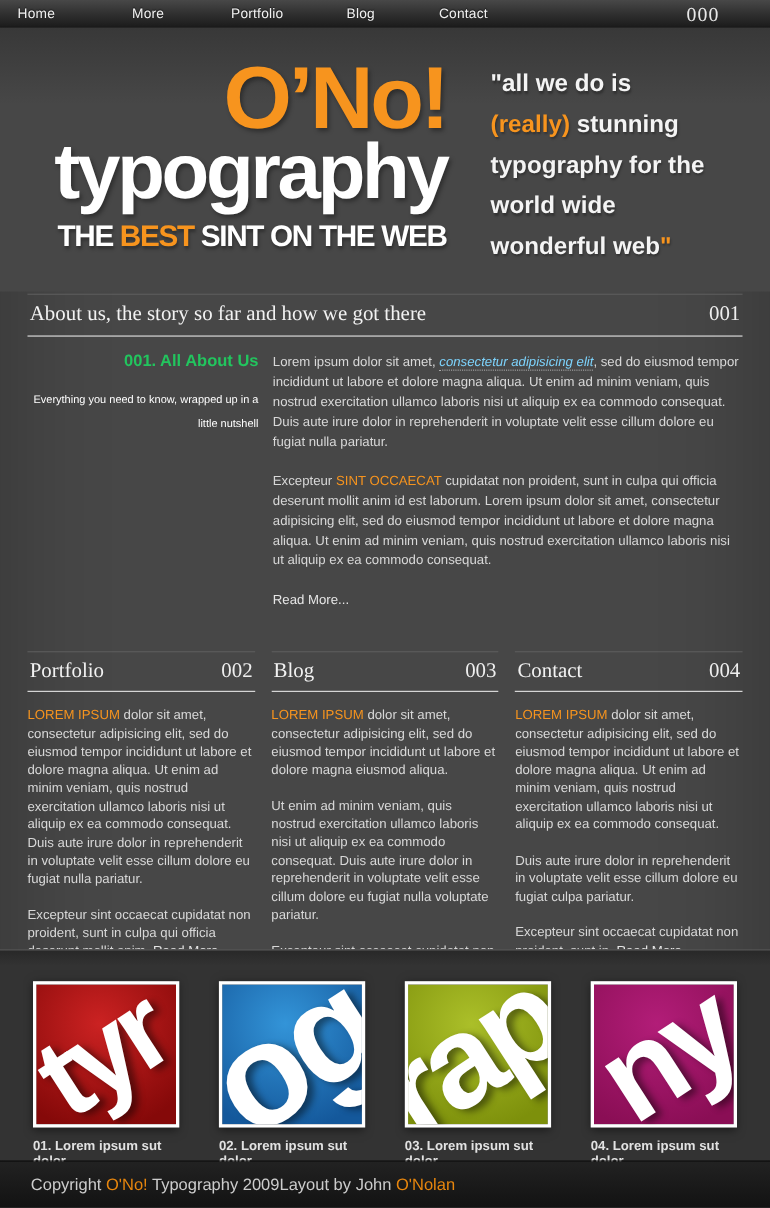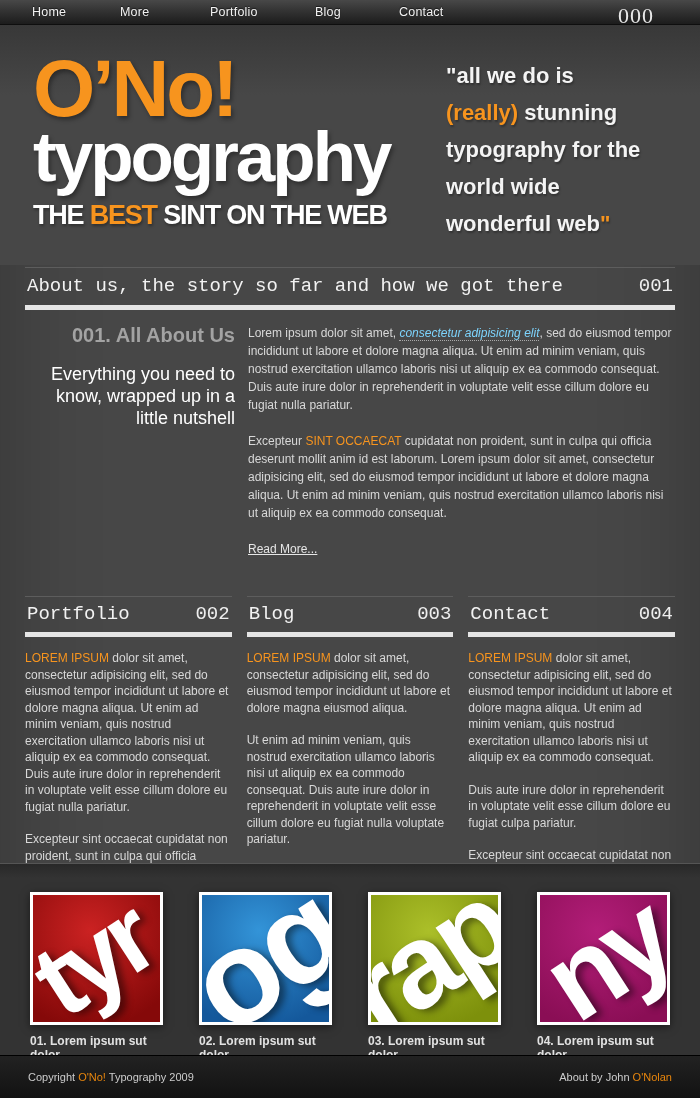--- a/index.html
+++ b/index.html
@@ -17,28 +17,28 @@
     background:linear-gradient(180deg,#484848 0%,#333333 45%,#1c1c1c 100%);
     border-bottom:1px solid #0e0e0e;
     z-index:5;
   }
   .nav-item {
     position:absolute; top:5px; font-size:12.5px; color:#f2f2f2; cursor:pointer;
     text-shadow:0 -1px 1px rgba(0,0,0,0.6); letter-spacing:0.2px;
   }
   .nav-num {
     position:absolute; top:3px; right:46px; font-family:"Liberation Serif", serif;
-    font-size:22px; color:#e8e8e8; letter-spacing:1px;
+    font-size:18px; color:#e8e8e8; letter-spacing:1px;
   }
   
   .header {
     position:relative; flex:0 0 240px; height:240px;
     background:linear-gradient(180deg,#383838 0%, #474747 70px);
   }
-  .logo { position:absolute; left:33px; top:28px; width:395px; text-align:left; }
+  .logo { position:absolute; left:11px; top:28px; width:395px; text-align:right; }
   .logo-top {
     font-size:80px; font-weight:bold; letter-spacing:-3px; line-height:72px;
     color:#F7941E; text-shadow:2px 3px 4px rgba(0,0,0,0.35);
   }
   .logo-main {
     font-size:71px; font-weight:bold; letter-spacing:-3px; line-height:60px;
     color:#ffffff; margin-top:2px; text-shadow:2px 3px 4px rgba(0,0,0,0.35);
   }
   .logo-tagline {
     margin-top:13px; font-size:27px; font-weight:bold; letter-spacing:-1.2px;
@@ -47,40 +47,40 @@
   .accent { color:#F7941E; }
   .quote {
     position:absolute; right:52px; top:32px; width:202px;
     font-size:22px; line-height:37px; color:#f4f4f4; font-weight:bold;
     text-shadow:1px 2px 2px rgba(0,0,0,0.3);
   }
   
   .content { flex:1 1 auto; overflow:hidden; padding:2px 25px 0; }
   .section-head {
     display:flex; justify-content:space-between; align-items:baseline;
-    border-top:1px solid #5d5d5d; border-bottom:5px solid #e5e5e5;
-    padding:7px 2px 8px; font-family:Liberation Mono, monospace;
+    border-top:1px solid #5d5d5d; border-bottom:1px solid #e5e5e5;
+    padding:7px 2px 8px; font-family:Liberation Serif, serif;
     font-size:19px; color:#f2f2f2;
   }
   .section-head .num { font-size:19px; color:#eeeeee; }
   .about-row { display:flex; gap:13px; margin-top:14px; }
   .about-aside { flex:0 0 210px; text-align:right; }
-  .aside-heading { color:#a3a3a3; font-weight:bold; font-size:20px; margin-bottom:16px; }
-  .aside-text { color:#ffffff; font-size:18px; line-height:22px; }
+  .aside-heading { color:#22c55e; font-weight:bold; font-size:15px; margin-bottom:16px; }
+  .aside-text { color:#ffffff; font-size:10px; line-height:22px; }
   .about-main { flex:1 1 auto; }
   .body-text { font-size:12px; line-height:18px; color:#d8d8d8; }
   .body-text p { margin-bottom:18px; }
   .cols .body-text { line-height:16.5px; }
   .cols .body-text p { margin-bottom:16px; }
   .lead { color:#F7941E; font-weight:normal; }
   .inline-link {
     color:#7dd3fc; font-style:italic; text-decoration:none;
     border-bottom:1px dotted #aaaaaa; cursor:pointer;
   }
-  .read-more { color:#e6e6e6; text-decoration:underline; cursor:pointer; }
+  .read-more { color:#e6e6e6; cursor:pointer; }
   .cols { display:flex; gap:15px; margin-top:20px; }
   .col { flex:1 1 0; min-width:0; }
   .col .section-head { font-size:19px; padding:6px 2px 7px; }
   .col-text { margin-top:13px; }
   
   .gallery {
     flex:0 0 192px; height:192px; background:linear-gradient(180deg,#282828 0%, #333333 14px);
     border-top:1px solid #555555; padding:28px 30px 0;
     display:flex; justify-content:space-between;
   }
@@ -96,32 +96,32 @@
   }
   .tile-0 .tile-letters { font-size:104px; transform:translate(-54%,-44%) rotate(-33deg); }
   .tile-1 .tile-letters { font-size:132px; transform:translate(-50%,-46%) rotate(-33deg); }
   .tile-2 .tile-letters { font-size:118px; transform:translate(-55%,-48%) rotate(-33deg); }
   .tile-3 .tile-letters { font-size:114px; transform:translate(-48%,-46%) rotate(-33deg); }
   .thumb-caption { margin-top:9px; font-size:12px; font-weight:bold; color:#e2e2e2; }
   
   .footer {
     flex:0 0 43px; height:43px; background:linear-gradient(180deg,#222222 0%, #121212 100%);
     border-top:1px solid #000000; display:flex; align-items:center;
-    justify-content:space-between; padding:0 28px; font-size:11px; color:#cccccc;
+    padding:0 28px; font-size:15px; color:#cccccc;
   }
   .footer a { color:#cccccc; cursor:pointer; }
   .footer .accent { color:#E8860D; }
 </style>
 </head>
 <body>
 
 <div class="page">
 
   <div class="nav">
-    <span class="nav-item" style="left:32px">Home</span>
+    <span class="nav-item" style="left:16px">Home</span>
     <span class="nav-item" style="left:120px">More</span>
     <span class="nav-item" style="left:210px">Portfolio</span>
     <span class="nav-item" style="left:315px">Blog</span>
     <span class="nav-item" style="left:399px">Contact</span>
     <span class="nav-num">000</span>
   </div>
 
   <div class="header">
     <div class="logo">
       <div class="logo-top">O’No!</div>
@@ -212,16 +212,16 @@
     <div class="thumb">
       <div class="tile tile-3" style="background: radial-gradient(circle at 45% 28%, rgb(178, 29, 120) 0%, rgb(138, 14, 85) 85%);">
         <span class="tile-letters">ny</span>
       </div>
       <div class="thumb-caption">04. Lorem ipsum sut dolor</div>
     </div>
   </div>
 
   <div class="footer">
     <div><span>Copyright </span><span class="accent">O'No!</span><span> Typography 2009</span></div>
-    <div><span>About by </span><a><span>John </span><span class="accent">O'Nolan</span></a></div>
+    <div><span>Layout by </span><a><span>John </span><span class="accent">O'Nolan</span></a></div>
   </div>
 
 </div>
 
 </body></html>

